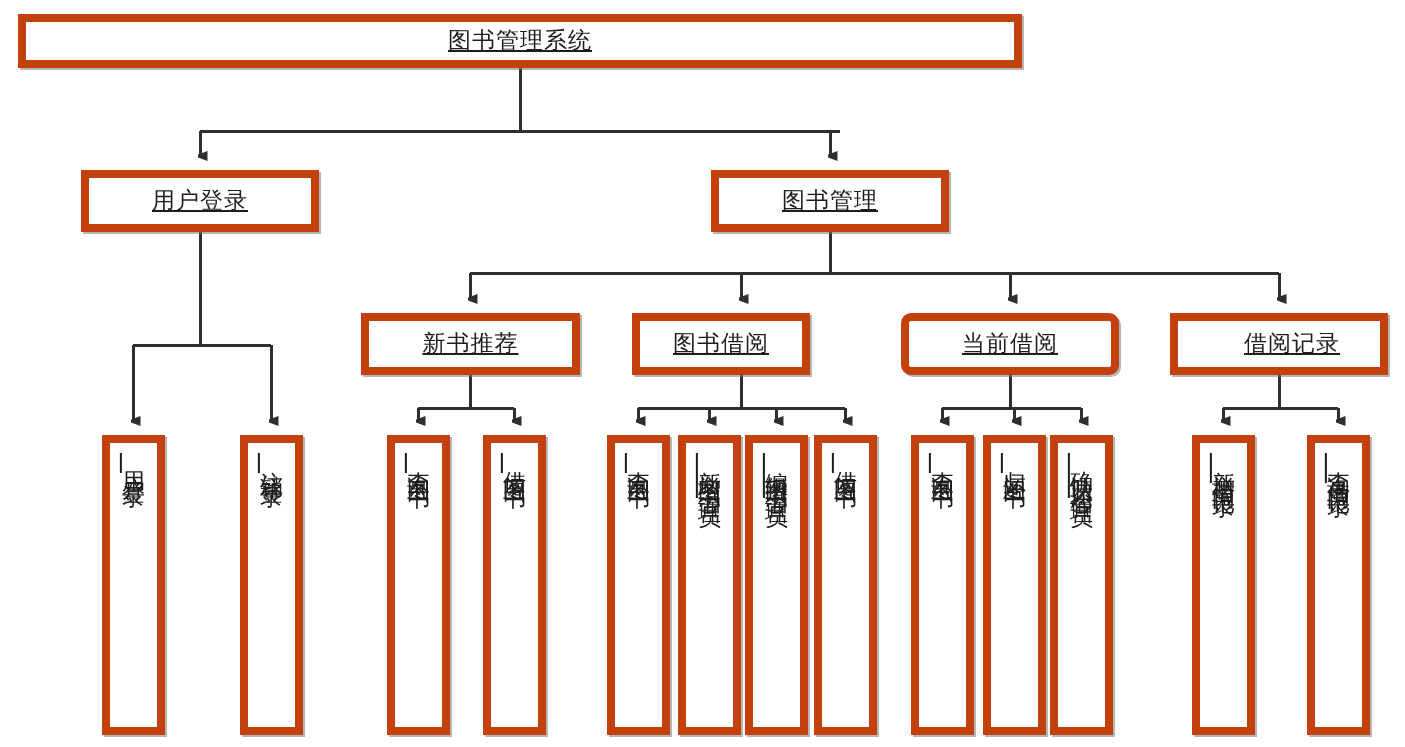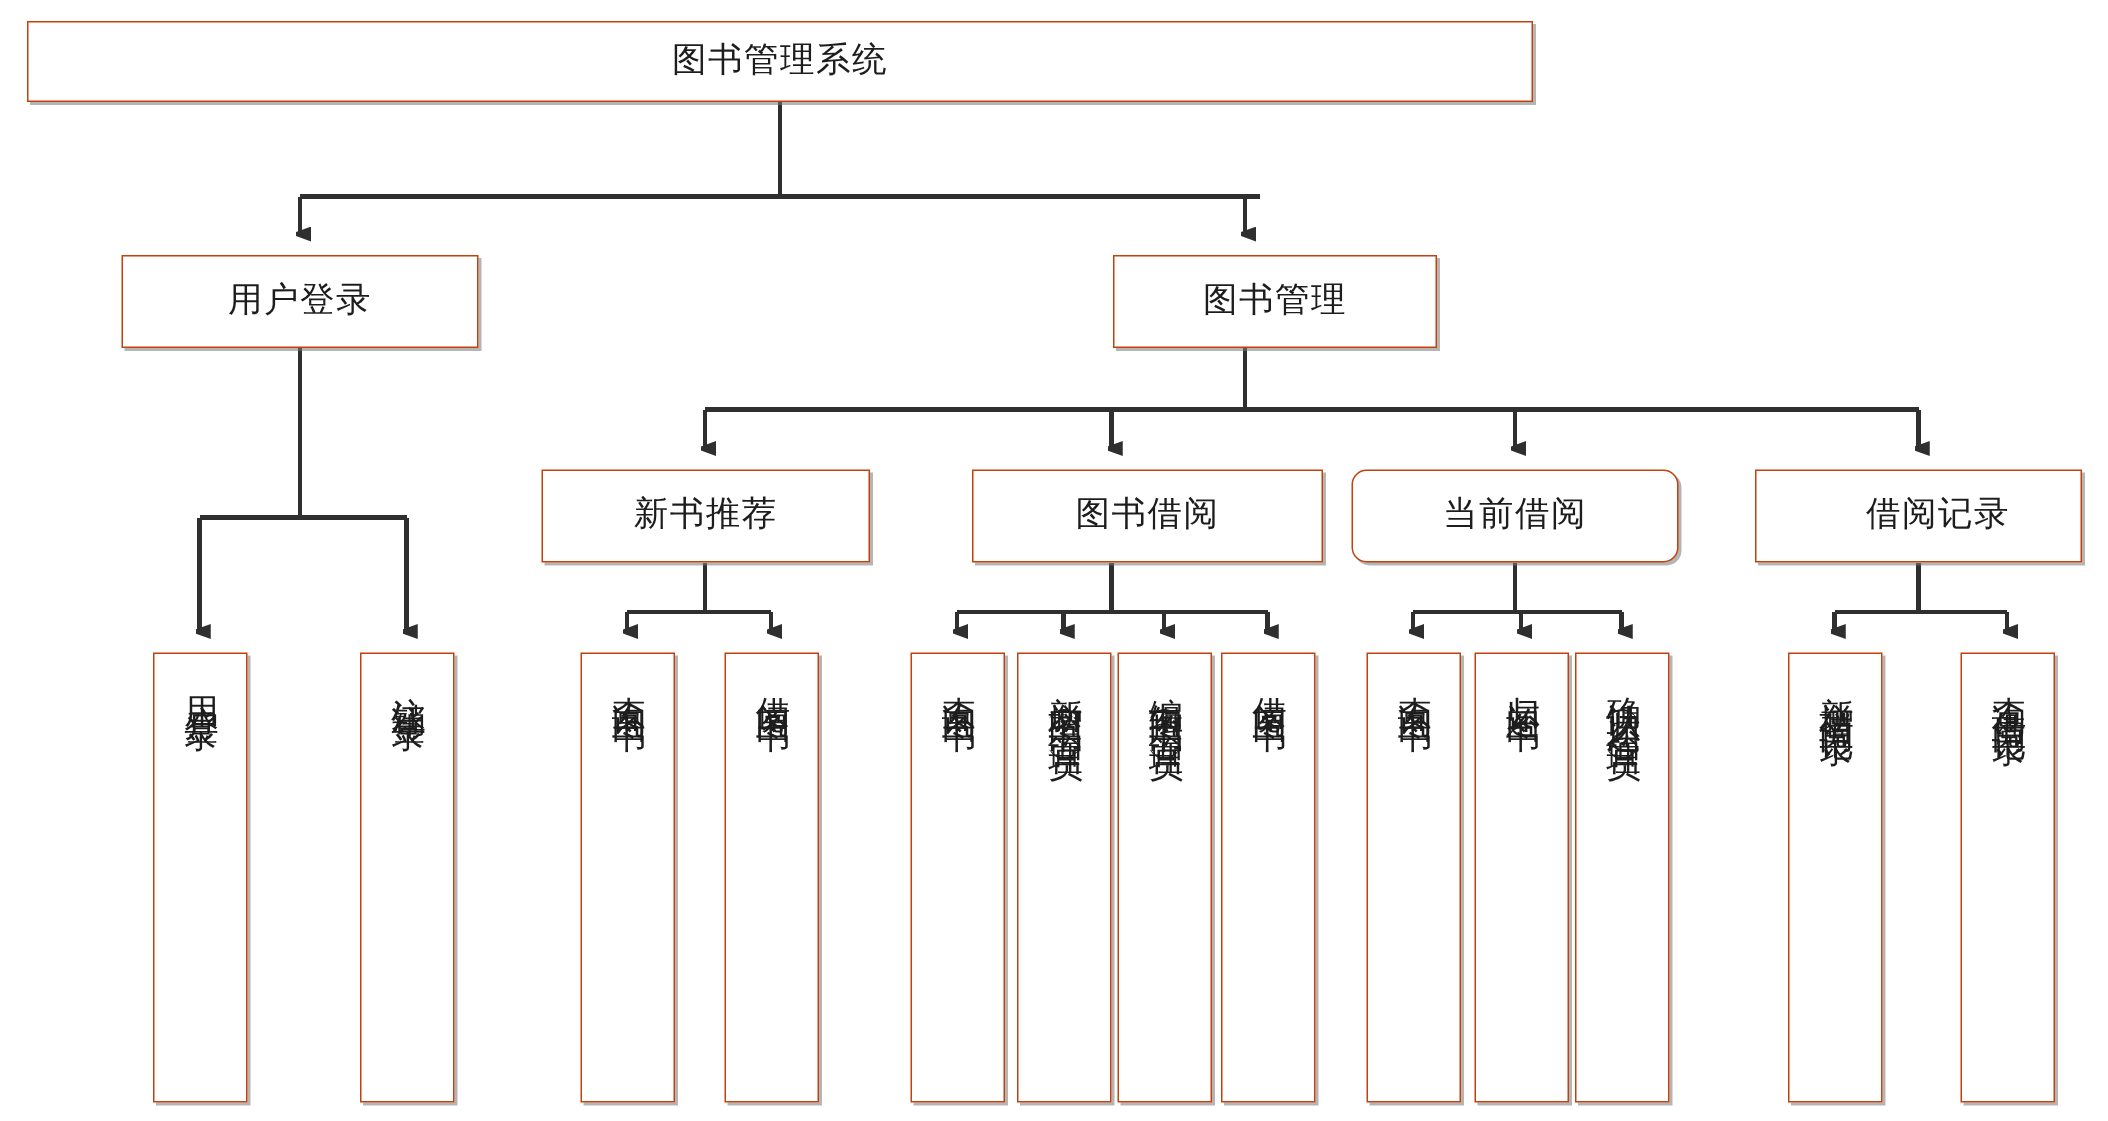--- a/index.html
+++ b/index.html
@@ -22,27 +22,28 @@
     left: 0;
     top: 0;
     width: 1405px;
     height: 747px;
     pointer-events: none;
   }
   .node {
     position: absolute;
     box-sizing: border-box;
     background: #ffffff;
-    border: 1px solid #c2410c;
+    border: 8px solid #c2410c;
     box-shadow: 2px 2px 0 rgba(120,120,120,0.55);
     display: flex;
     align-items: center;
     justify-content: center;
     color: #1d1d1d;
     z-index: 2;
+    text-decoration: underline;
   }
   .node.h {
     font-size: 23px;
     letter-spacing: 1px;
     line-height: 1.2;
   }
   .node.v {
     align-items: flex-start;
     justify-content: center;
     padding-top: 10px;
@@ -122,28 +123,28 @@
     </g>
   </svg>
 
   <div class="node h" style="left:18px; top:14px; width:1004px; height:54px;">
     <span>图书管理系统</span>
   </div>
 
   <div class="node h" style="left:81px; top:170px; width:238px; height:62px;">
     <span>用户登录</span>
   </div>
-  <div class="node h" style="left:742px; top:170px; width:216px; height:62px;">
+  <div class="node h" style="left:711px; top:170px; width:238px; height:62px;">
     <span>图书管理</span>
   </div>
 
   <div class="node h" style="left:361px; top:313px; width:219px; height:62px;">
     <span>新书推荐</span>
   </div>
-  <div class="node h" style="left:648px; top:313px; width:234px; height:62px;">
+  <div class="node h" style="left:632px; top:313px; width:178px; height:62px;">
     <span>图书借阅</span>
   </div>
   <div class="node h" style="left:901px; top:313px; width:218px; height:62px;border-radius:10px;">
     <span>当前借阅</span>
   </div>
   <div class="node h" style="left:1170px; top:313px; width:218px; height:62px;padding-left:26px;">
     <span>借阅记录</span>
   </div>
 
   <div class="node v" style="left:102px; top:435px; width:63px; height:300px;">

